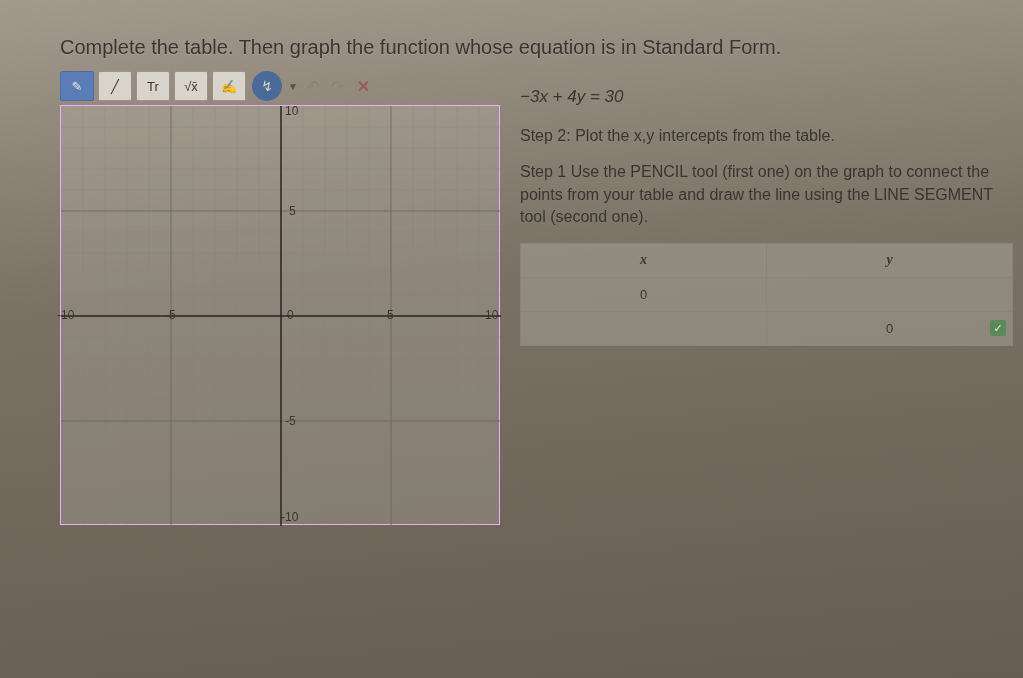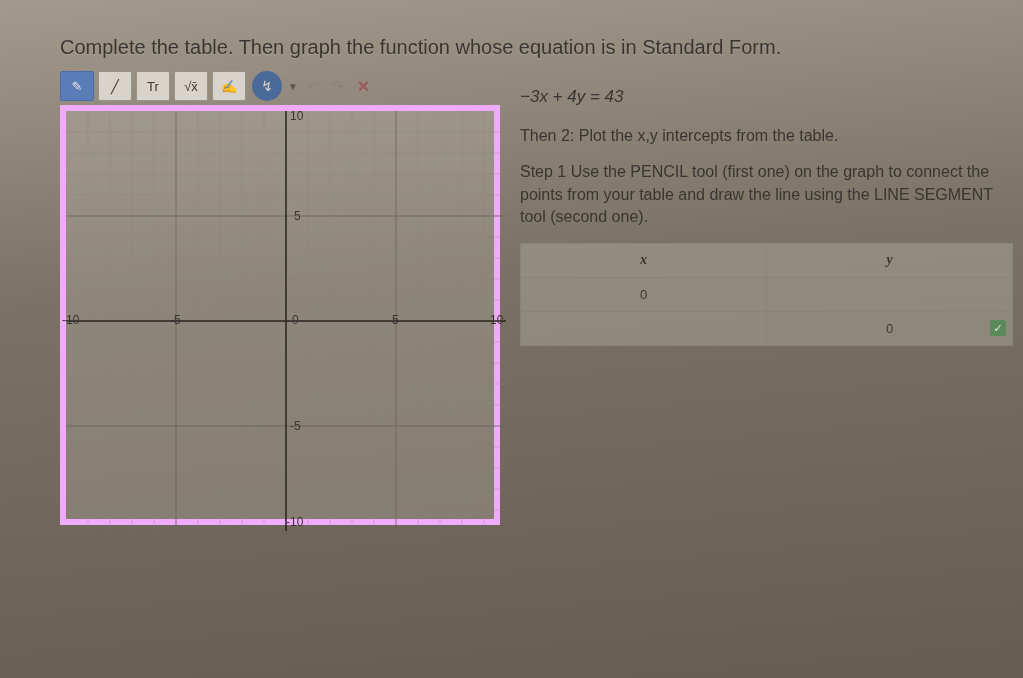--- a/index.html
+++ b/index.html
@@ -96,21 +96,21 @@
     margin-left: 4px;
     cursor: pointer;
     font-weight: bold;
   }
   
   .graph-panel {
     position: relative;
     width: 440px;
     height: 420px;
     background: rgba(200,195,185,0.25);
-    border: 6px solid #f0abfc;
+    border: 1px solid #f0abfc;
   }
   .graph-panel svg {
     position: absolute;
     top: 0; left: 0;
   }
   .axis-label {
     position: absolute;
     font-size: 12px;
     color: #3a3530;
     font-weight: 500;
@@ -264,24 +264,24 @@
         <span class="axis-label" style="left:220px; top:404px;">-10</span>
         <span class="axis-label" style="left:-4px; top:202px;">-10</span>
         <span class="axis-label" style="left:104px; top:202px;">-5</span>
         <span class="axis-label" style="left:326px; top:202px;">5</span>
         <span class="axis-label" style="left:424px; top:202px;">10</span>
       </div>
     </div>
 
     <div class="right-col">
 
-      <div class="equation">−3x + 4y = 43</div>
+      <div class="equation">−3x + 4y = 30</div>
 
       <div class="step-text">
-        <span class="step-label">Then 2:</span>
+        <span class="step-label">Step 2:</span>
         <span>Plot the x,y intercepts from the table.</span>
       </div>
 
       <div class="step-text">
         <span class="step-label">Step 1</span>
         <span>Use the PENCIL tool (first one) on the graph to connect the points from your table and draw the line using the LINE SEGMENT tool (second one).</span>
       </div>
 
       <table class="data-table">
         <tbody>

